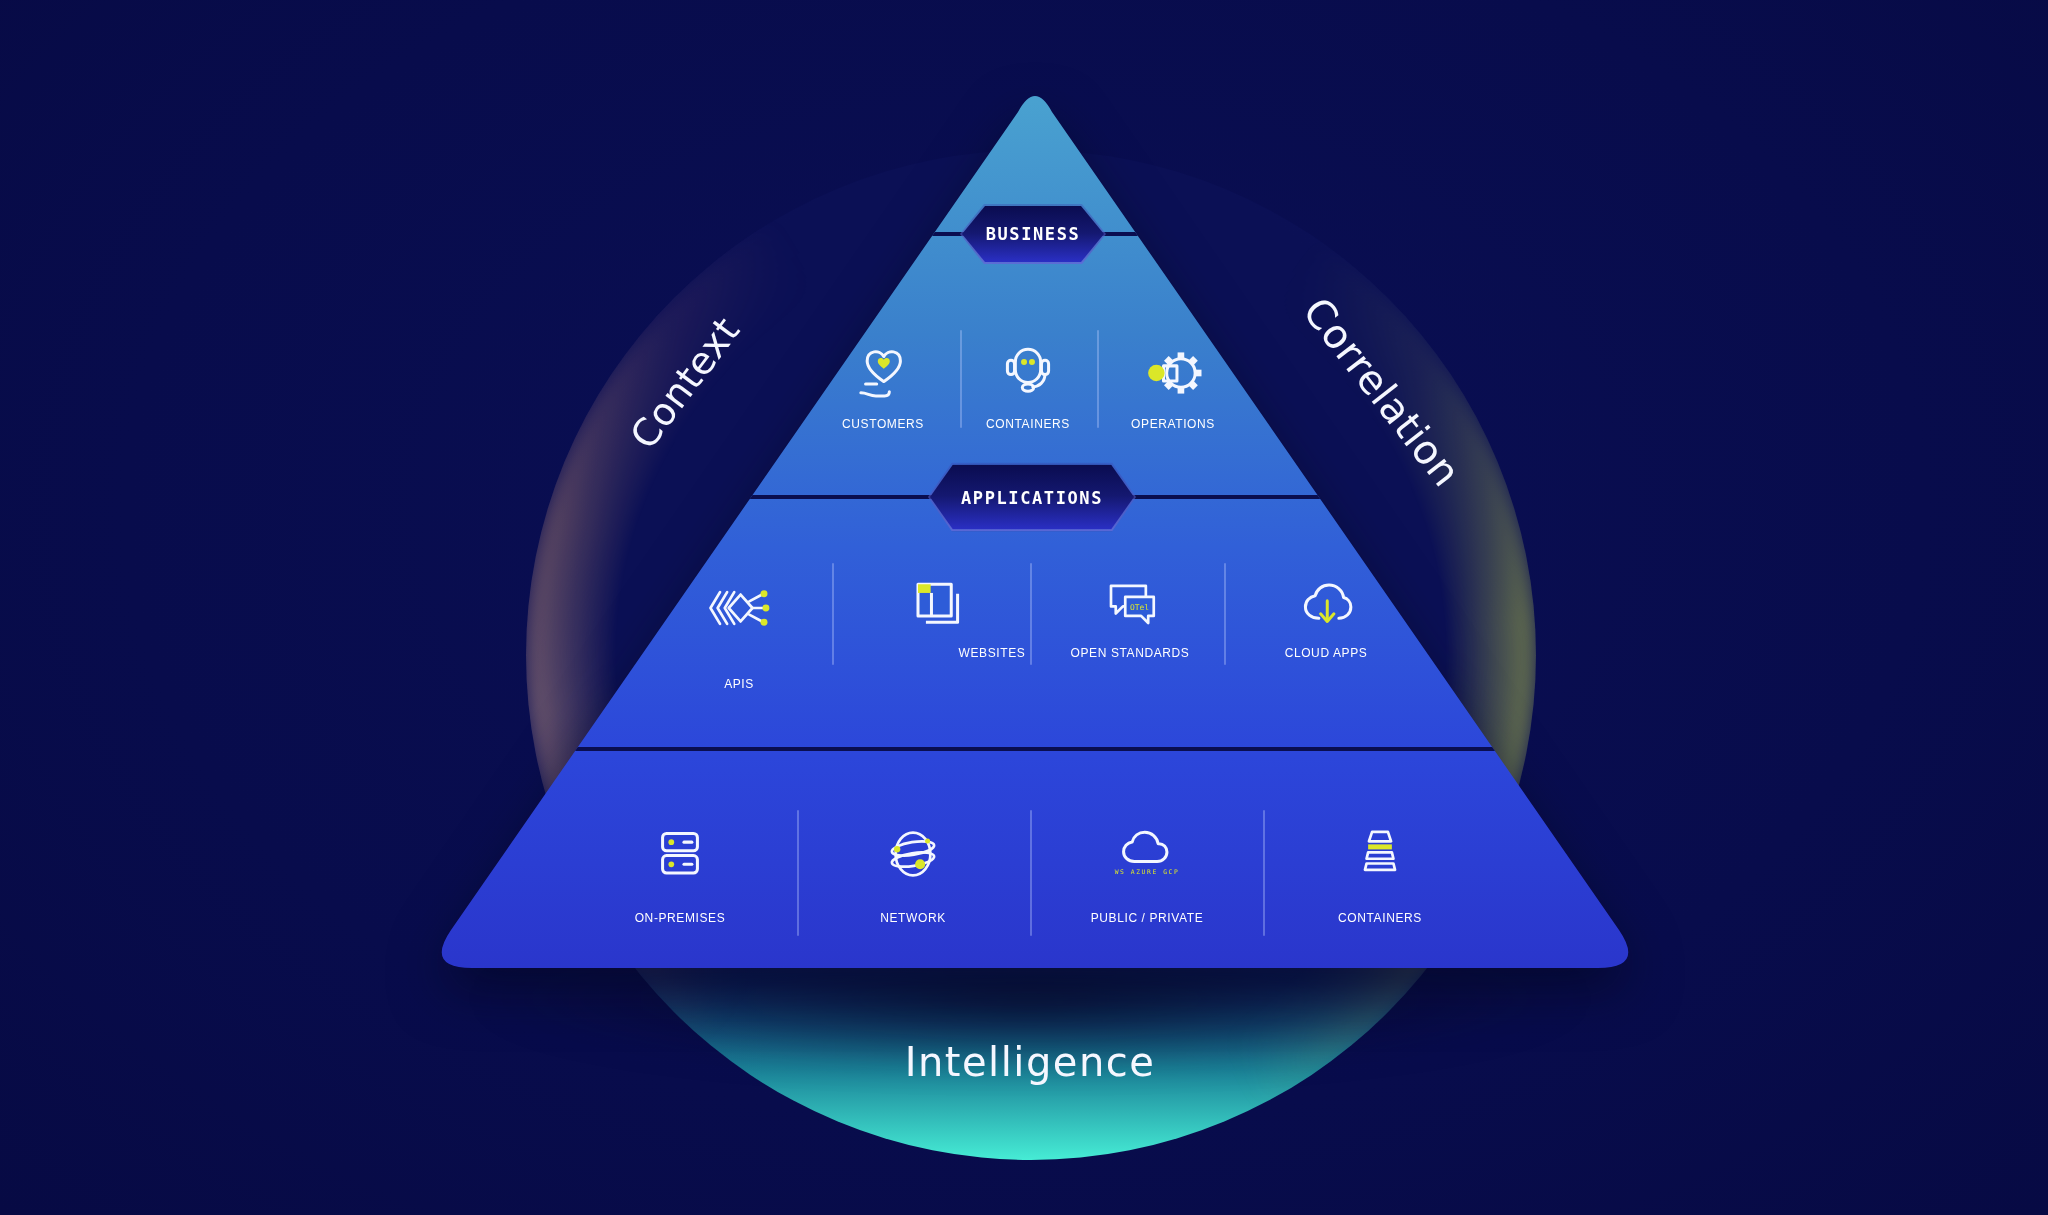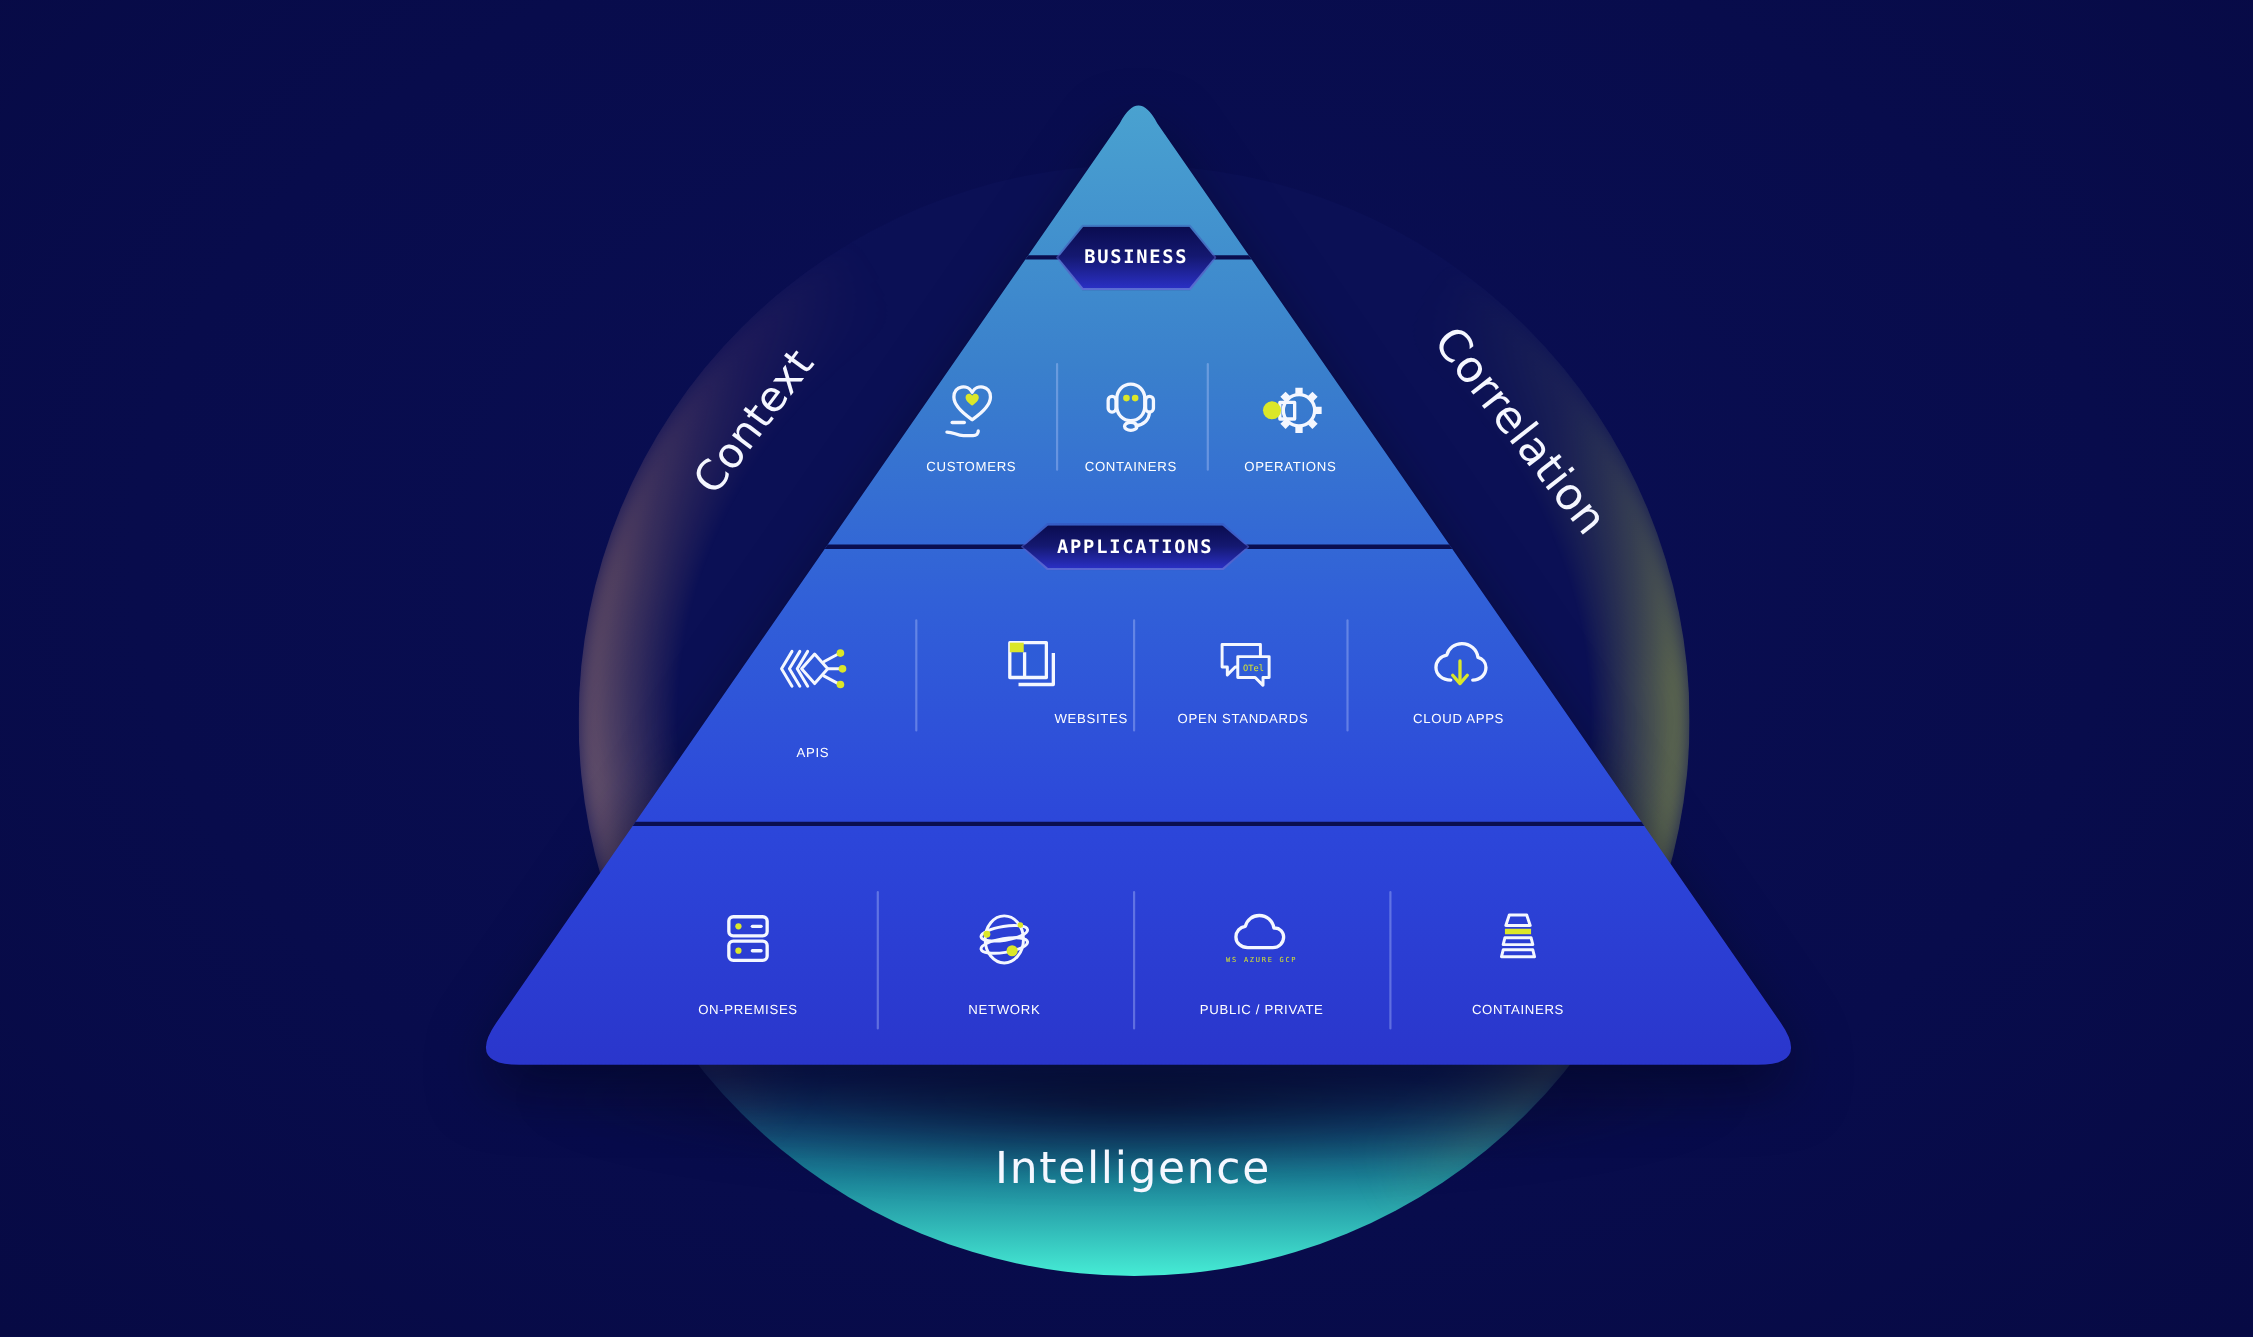--- a/index.html
+++ b/index.html
@@ -106,21 +106,21 @@
   <div class="col-div" style="left:1224px;top:563px;height:102px"></div>
   <div class="col-div" style="left:797px;top:810px;height:126px"></div>
   <div class="col-div" style="left:1030px;top:810px;height:126px"></div>
   <div class="col-div" style="left:1263px;top:810px;height:126px"></div>
 
   <div class="badge" style="left:1033px;top:234px;width:146px;height:60px">
     <div class="badge-inner">
         <span class="badge-text">BUSINESS</span>
       </div>
   </div>
-  <div class="badge" style="left:1032px;top:497px;width:208px;height:43px">
+  <div class="badge" style="left:1032px;top:497px;width:208px;height:69px">
     <div class="badge-inner">
         <span class="badge-text">APPLICATIONS</span>
       </div>
   </div>
 
   <div class="icon" style="left:883px;top:373px">
     <svg viewBox="0 0 48 48" fill="none" stroke="#f4f7ff" stroke-width="1.9" stroke-linecap="round" stroke-linejoin="round">
       <path d="M24.5 13.6C22 8.8 14 9.6 14 16.4c0 6 8.5 11.6 10.5 13 2-1.4 10.5-7 10.5-13 0-6.8-8-7.6-10.5-2.8z"></path>
       <path d="M24.5 15.6c-.9-1.7-3.8-1.4-3.8 1 0 2.1 3 4.1 3.8 4.7.8-.6 3.8-2.6 3.8-4.7 0-2.4-2.9-2.7-3.8-1z" fill="#dbe729" stroke="none"></path>
       <path d="M13 31h7"></path>

